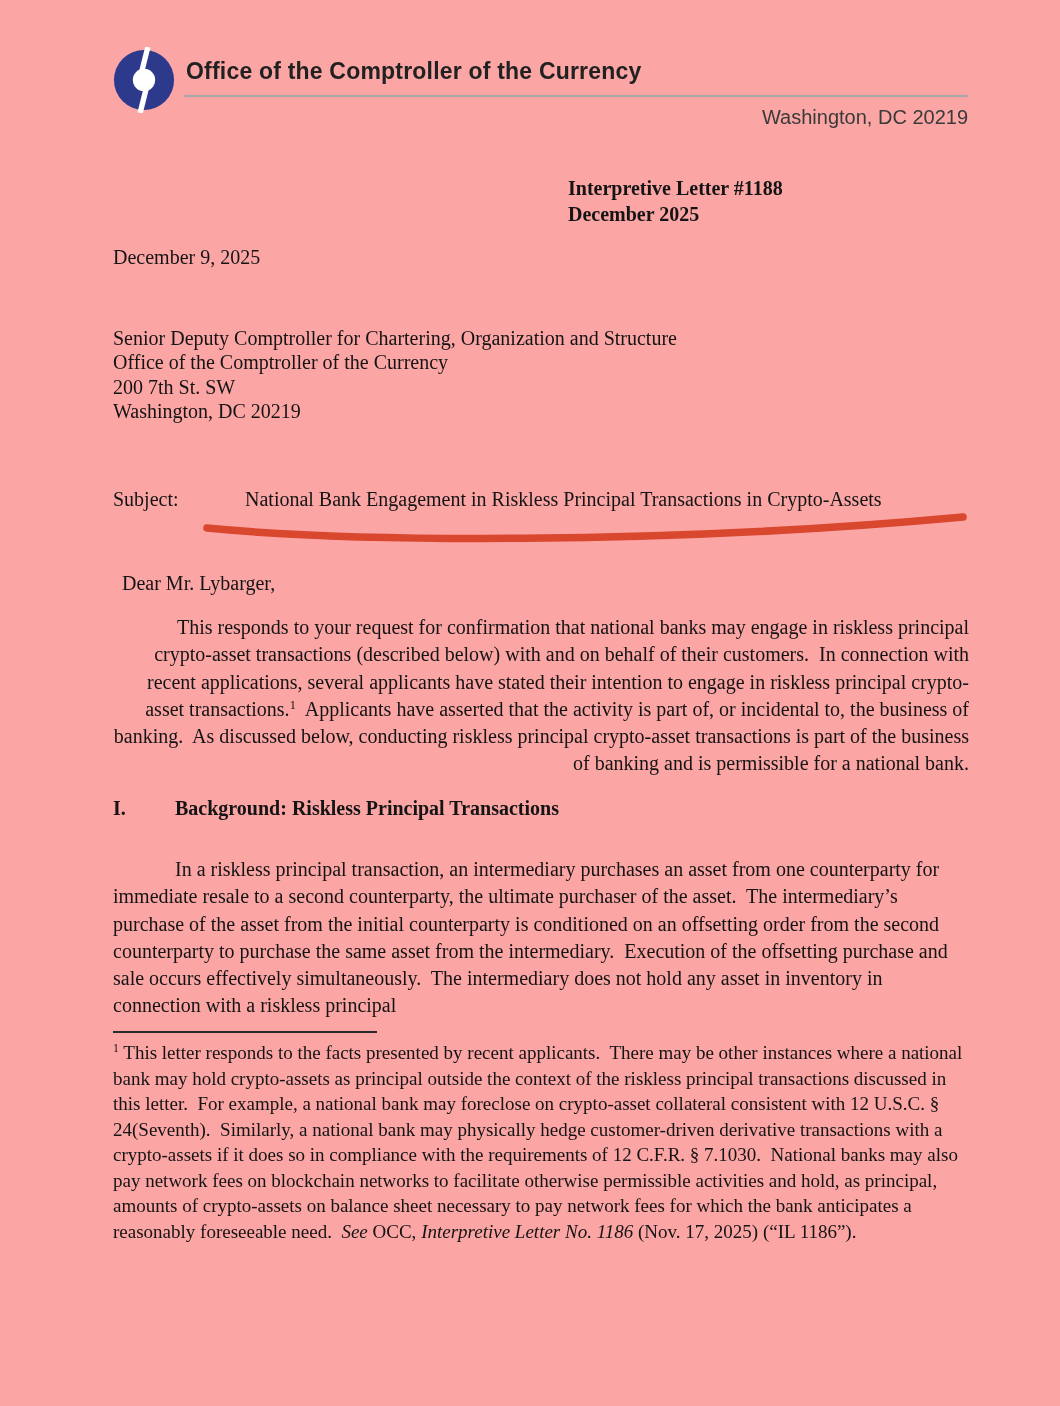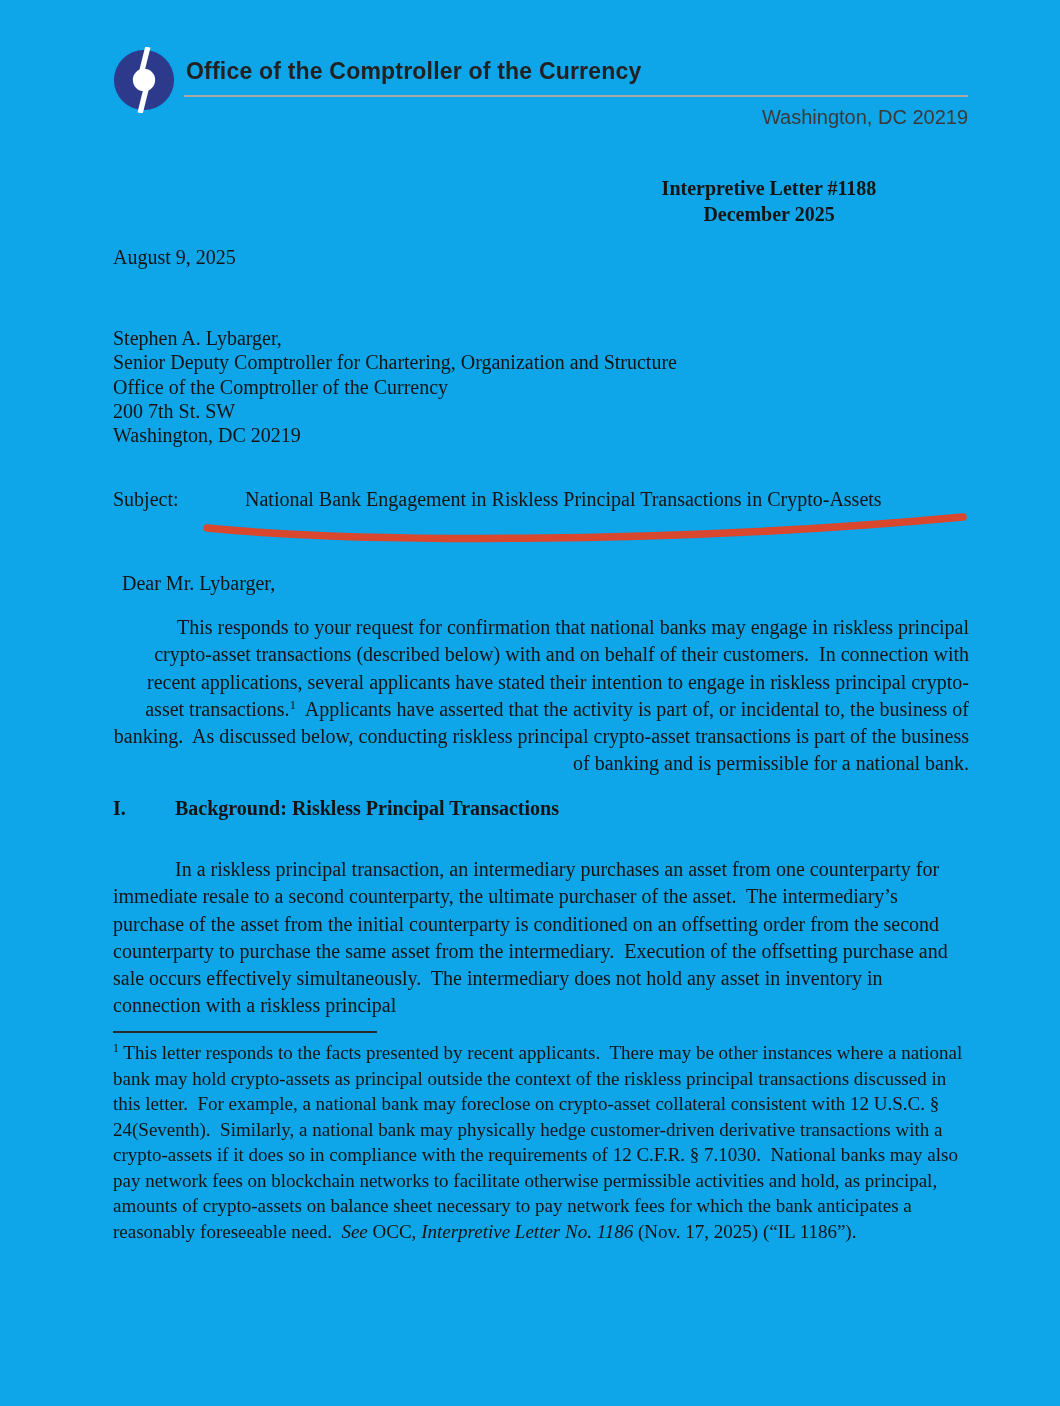--- a/index.html
+++ b/index.html
@@ -1,21 +1,21 @@
 <!DOCTYPE html>
 <html><head>
 <meta charset="utf-8">
 <style>
   html, body { margin: 0; padding: 0; background: #e8e8e8; }
   .page {
     position: relative;
     width: 1060px;
     height: 1406px;
     margin: 0 auto;
-    background: #0ea5e9;
+    background: #fca5a5;
     font-family: "Liberation Serif", serif;
     font-size: 20px;
     color: #141414;
     overflow: hidden;
   }
   .logo {
     position: absolute;
     left: 112px; top: 47px;
     width: 64px; height: 66px;
   }
@@ -41,21 +41,21 @@
     width: 400px;
     text-align: right;
     font-family: "Liberation Sans", sans-serif;
     font-size: 20px;
     color: #3a3a3a;
   }
   .letter-meta {
     position: absolute;
     left: 568px; top: 175px;
     width: 402px;
-    text-align: center;
+    text-align: left;
     font-weight: 700;
     line-height: 26px;
   }
   .date-line {
     position: absolute;
     left: 113px; top: 246px;
   }
   .recipient {
     position: absolute;
     left: 113px; top: 326px;
@@ -125,24 +125,23 @@
 
   <div class="agency-name">Office of the Comptroller of the Currency</div>
   <div class="header-rule"></div>
   <div class="location">Washington, DC 20219</div>
 
   <div class="letter-meta">
     <div>Interpretive Letter #1188</div>
     <div>December 2025</div>
   </div>
 
-  <div class="date-line">August 9, 2025</div>
+  <div class="date-line">December 9, 2025</div>
 
   <div class="recipient">
-    <div>Stephen A. Lybarger,</div>
     <div>Senior Deputy Comptroller for Chartering, Organization and Structure</div>
     <div>Office of the Comptroller of the Currency</div>
     <div>200 7th St. SW</div>
     <div>Washington, DC 20219</div>
   </div>
 
   <div class="subject-row"><span class="subject-label">Subject:</span><span class="subject-text">National Bank Engagement in Riskless Principal Transactions in Crypto-Assets</span></div>
 
   <svg class="swoosh" viewBox="0 0 770 40" xmlns="http://www.w3.org/2000/svg">
     <path d="M 7 16 C 150 30, 460 33, 763 5" fill="none" stroke-width="7.5" stroke-linecap="round" stroke="#d9472e"></path>

